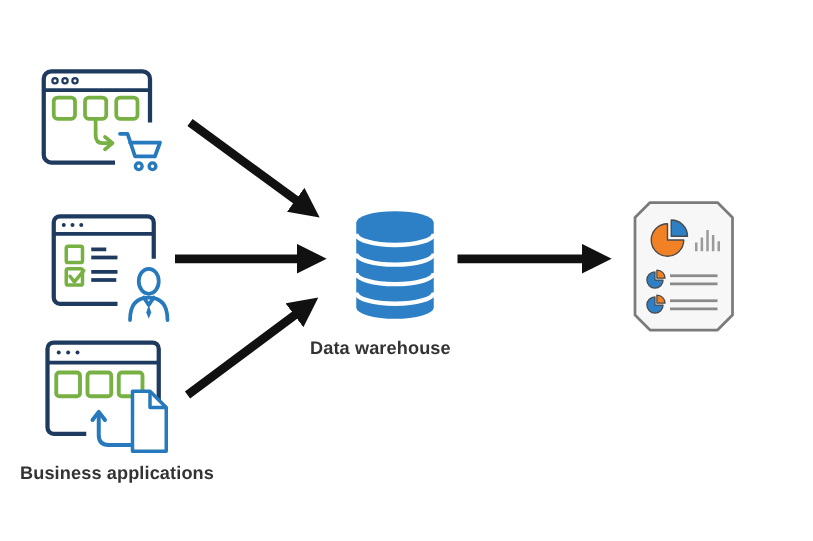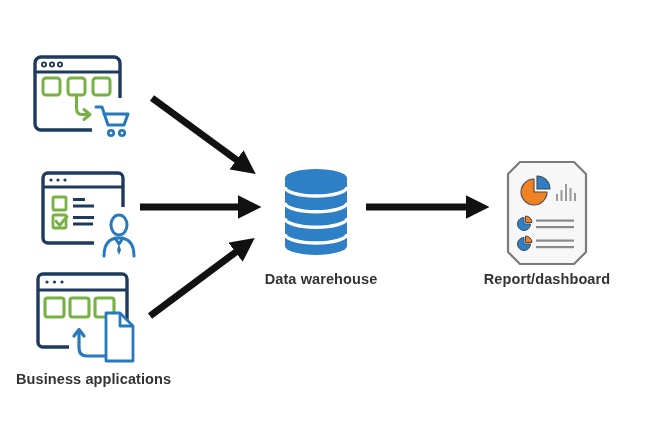--- a/index.html
+++ b/index.html
@@ -5,21 +5,21 @@
   html,body{margin:0;padding:0;background:#fff;}
   .canvas{
     position:relative;width:650px;height:433px;background:#ffffff;overflow:hidden;
     font-family:"Liberation Sans","DejaVu Sans",sans-serif;
   }
   .abs{position:absolute;}
   .node-label{
     position:absolute;color:#333333;font-size:14.5px;font-weight:700;
     letter-spacing:.1px;white-space:nowrap;
   }
-  .center{text-align:center;}
+  .center{}
   svg{display:block;}
 </style>
 </head>
 <body>
 
 <div class="canvas">
 
   <svg class="abs" style="left:0;top:0" width="650" height="433">
     <defs>
       <marker id="ah" viewBox="0 0 10 10" refX="6.5" refY="5" markerWidth="3.4" markerHeight="3.4" orient="auto-start-reverse">
@@ -143,15 +143,14 @@
       <path d="M19.5,82.5 L19.5,76 A6.5,6.5 0 0 1 26,82.5 Z" fill="#F08125"></path>
     </g>
     <g fill="#8A8A8A">
       <rect x="30" y="79.5" width="38" height="2.2"></rect>
       <rect x="30" y="86" width="38" height="2.2"></rect>
     </g>
   </svg>
 
   <div class="node-label" style="left:16px;top:371px">Business applications</div>
   <div class="node-label center" style="left:248px;top:271px;width:146px">Data warehouse</div>
-  <div class="node-label center" style="left:474px;top:271px;width:146px">Report/dashboard</div>
 
 </div>
 
 </body></html>

